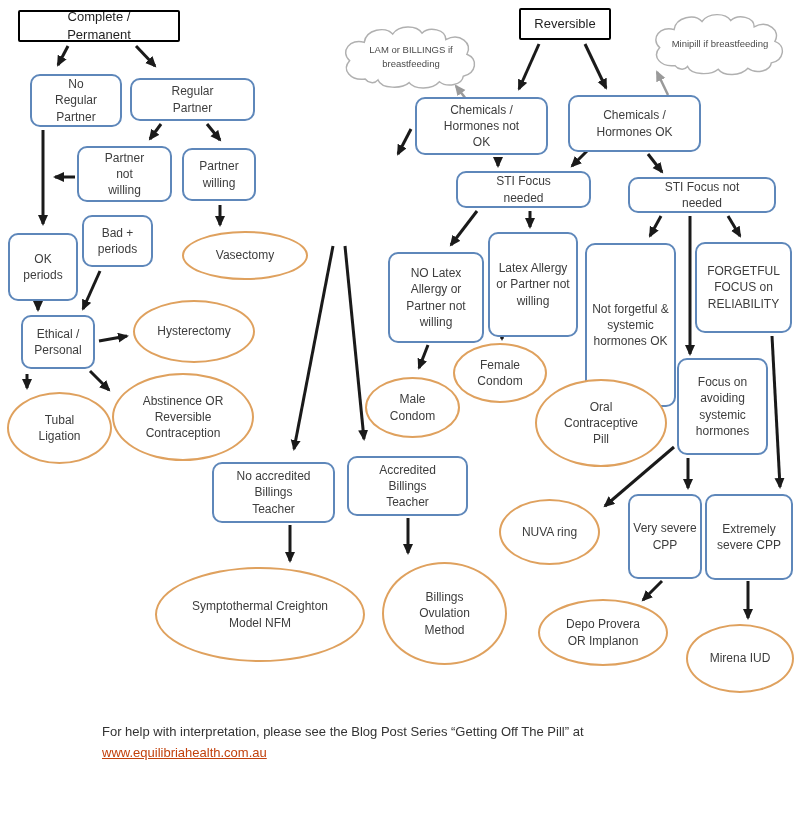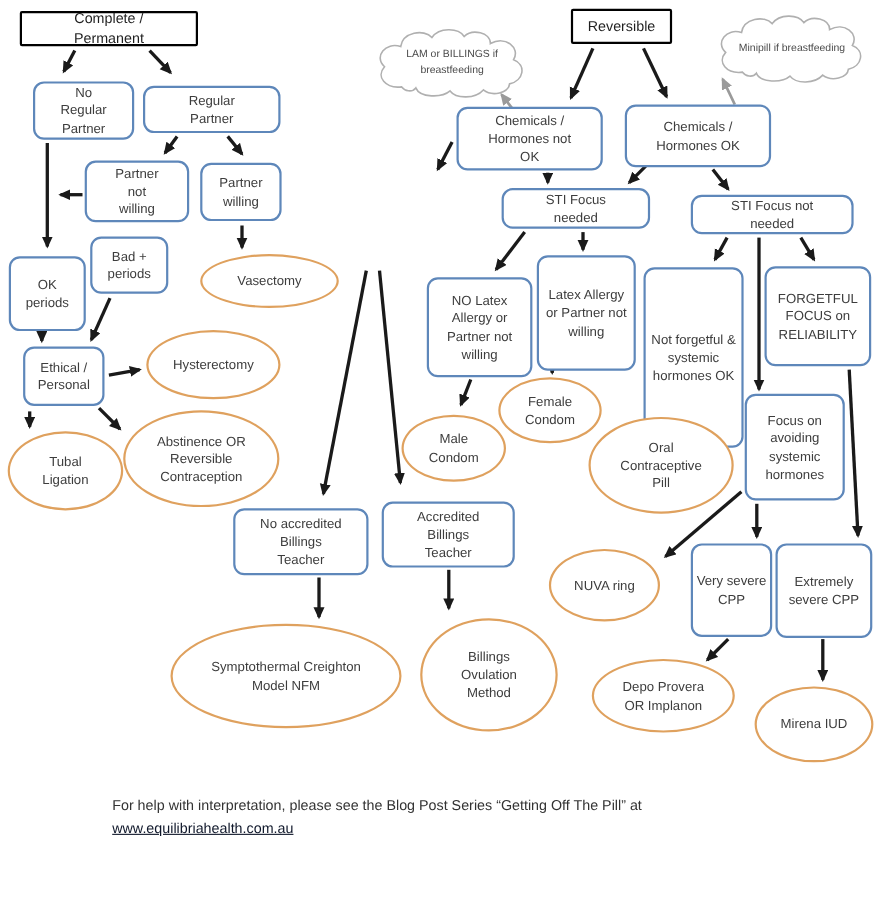--- a/index.html
+++ b/index.html
@@ -11,21 +11,21 @@
         background:#ffffff;box-sizing:border-box;padding:2px 20px;}
   .root{border:2px solid #000;color:#1f1f1f;font-size:13px;border-radius:2px;}
   .blue{border:2px solid #5e87ba;border-radius:10px;}
   .orange{border:2px solid #dfa15e;border-radius:50%;}
   .cloud{position:absolute;}
   .cloud svg{position:absolute;left:0;top:0;width:100%;height:100%;}
   .cloud .cloud-text{position:absolute;left:10%;top:18%;width:80%;height:64%;
         display:flex;align-items:center;justify-content:center;text-align:center;
         font-size:9.5px;color:#4a4a4a;line-height:1.5;}
   .footer{position:absolute;left:102px;top:724px;width:620px;font-size:13px;color:#333;}
-  .footer a{color:#0f172a;display:inline-block;margin-top:6px;}
+  .footer a{color:#c2410c;display:inline-block;margin-top:6px;}
   .narrow{padding:2px 3px;}
   .wide-pad{padding:2px 30px;}
 </style>
 </head>
 <body>
 
 <div id="stage">
 
   <svg id="arrows" viewBox="0 0 800 819">
     <defs>

